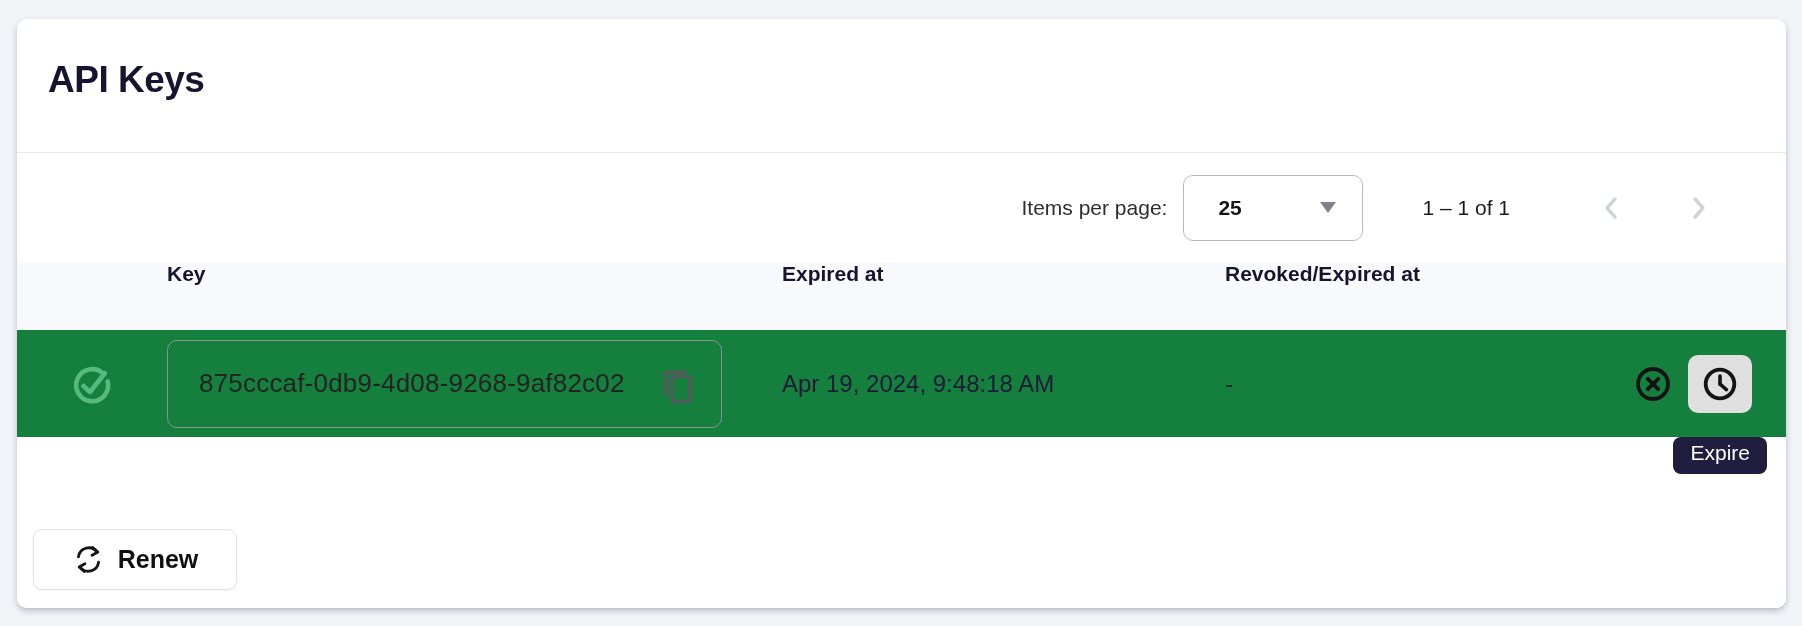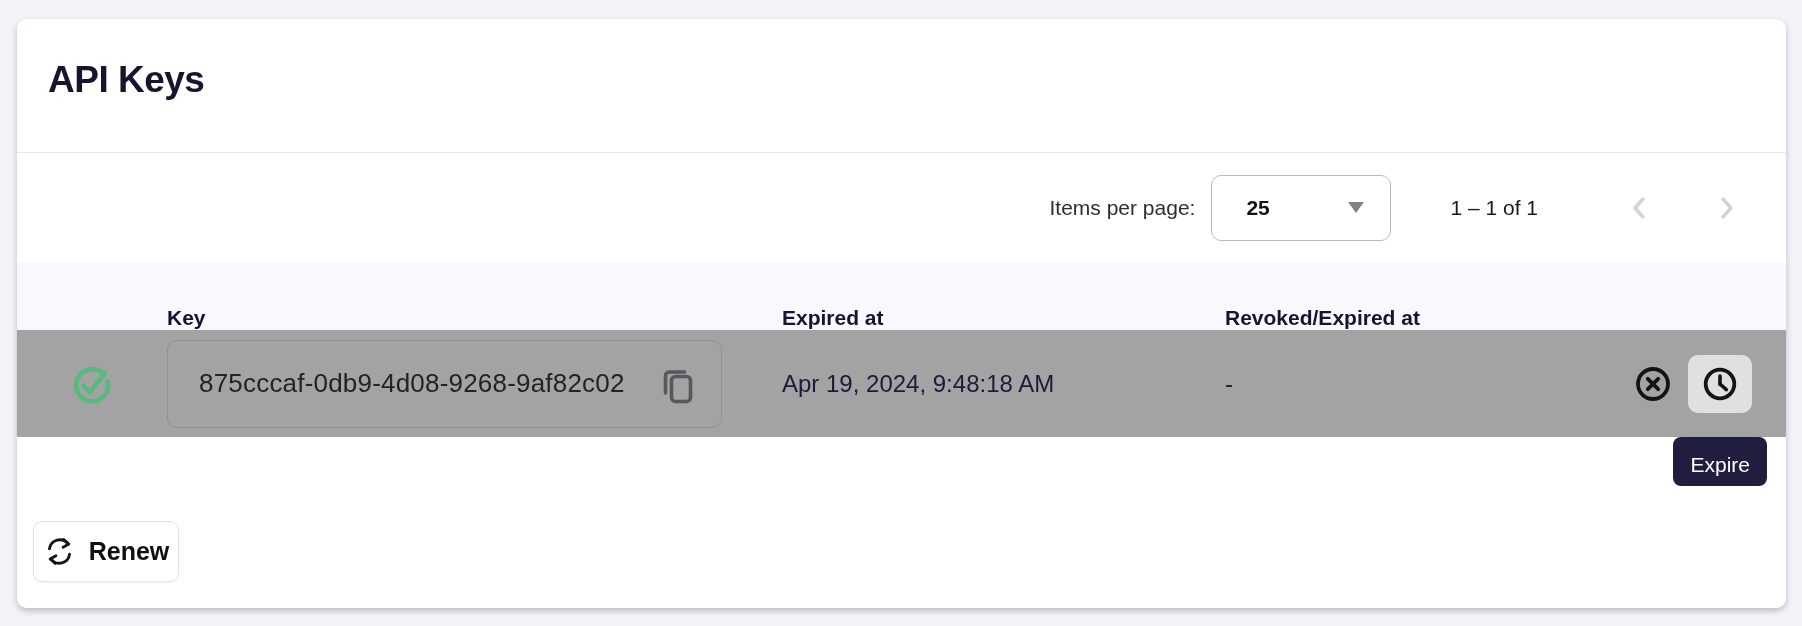--- a/index.html
+++ b/index.html
@@ -31,21 +31,21 @@
     letter-spacing: -0.5px;
     color: #16142f;
   }
   
   .paginator {
     height: 110px;
     border-top: 1px solid #e8e9ed;
     display: flex;
     align-items: center;
     justify-content: flex-end;
-    padding-right: 36px;
+    padding-right: 64px;
   }
   .pp-label { font-size: 21px; color: #2e2e2e; margin-right: 16px; }
   .pp-select {
     width: 180px; height: 66px;
     border: 1px solid #b7babd;
     border-radius: 10px;
     background: #fff;
     display: flex;
     align-items: center;
     justify-content: space-between;
@@ -65,28 +65,28 @@
     border: none; background: transparent;
     display: flex; align-items: center; justify-content: center;
     cursor: default;
   }
   .chev-btn + .chev-btn { margin-left: 38px; }
   
   .thead {
     height: 68px;
     background: #f7f9fc;
     display: flex;
-    align-items: flex-end;
+    align-items: flex-start;
     font-size: 21px;
     font-weight: 700;
     color: #16142f;
   }
   .trow {
     height: 107px;
-    background: #a3a3a3;
+    background: #15803d;
     display: flex;
     align-items: center;
     position: relative;
     font-size: 24px;
     color: #1d1b38;
     justify-content: center;
   }
   .col-status { width: 150px; display: flex; justify-content: center; }
   .col-key { width: 615px; }
   .col-created { width: 431px; }
@@ -113,31 +113,31 @@
     background: #e0e0e0;
     border-radius: 10px;
   }
   .tooltip {
     position: absolute;
     top: 107px;
     right: 19px;
     background: #201e3e;
     color: #ffffff;
     font-size: 21px;
-    padding: 16px 17px 9px 17px;
+    padding: 4px 17px 9px 17px;
     border-radius: 8px;
     z-index: 5;
     white-space: nowrap;
   }
   
   .card-footer { flex: 1; position: relative; background: #ffffff; }
   .renew-btn {
     position: absolute;
-    left: 16px; top: 84px;
-    width: 146px; height: 61px;
+    left: 16px; top: 92px;
+    width: 204px; height: 61px;
     background: #ffffff;
     border: 1.5px solid #e3e4e6;
     border-radius: 9px;
     box-shadow: 0 1px 2px rgba(0,0,0,0.05);
     display: flex;
     align-items: center;
     justify-content: center;
     gap: 13px;
     font-size: 25px;
     font-weight: 600;

